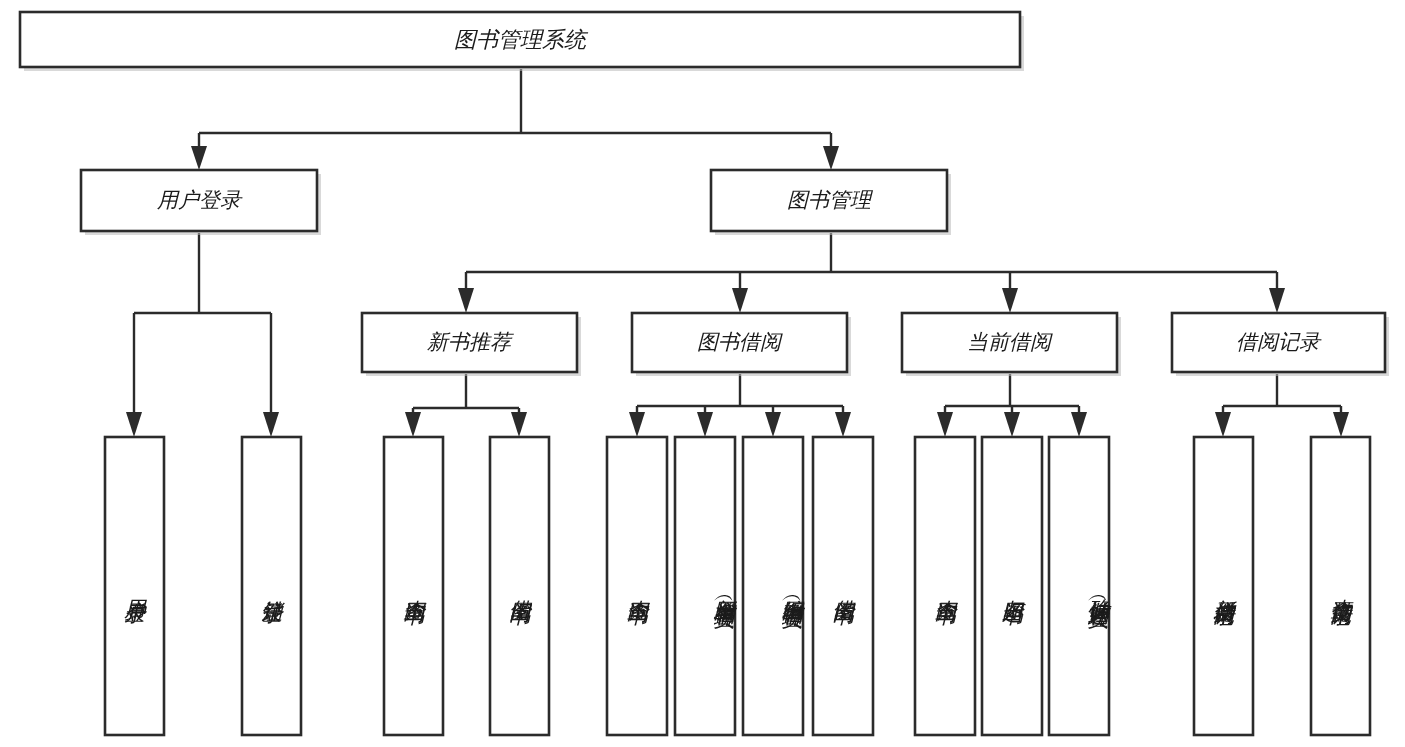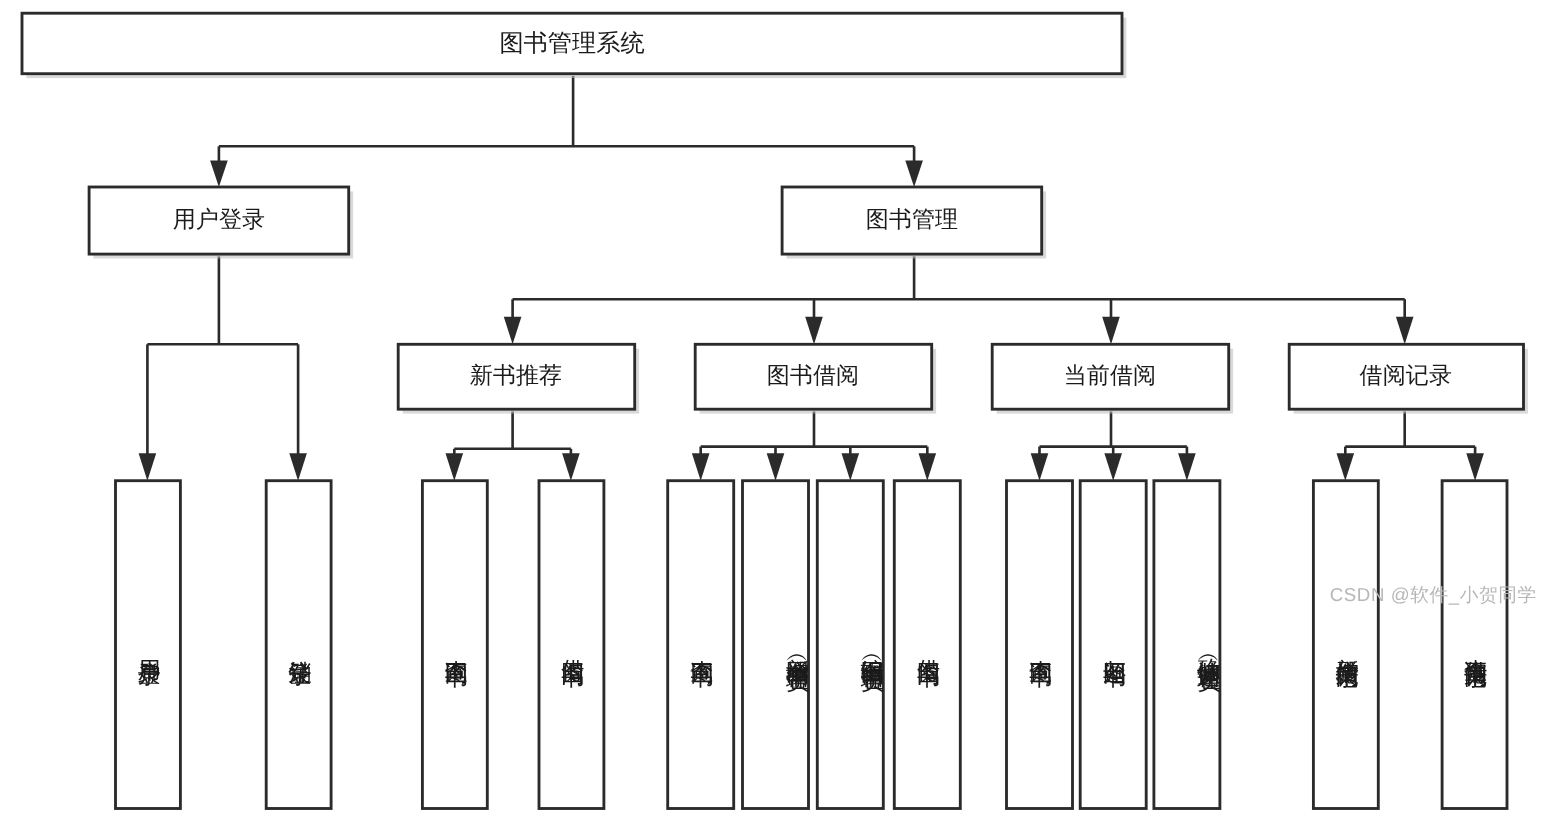--- a/index.html
+++ b/index.html
@@ -12,20 +12,21 @@
     width: 1405px;
     height: 747px;
     font-family: "Liberation Sans", "DejaVu Sans", sans-serif;
     overflow: hidden;
     position: relative;
   }
   #diagram-root {
     position: relative;
     width: 1405px;
     height: 556px;
+    font-style: italic;
   }
   svg#tree-svg {
     position: absolute;
     top: 0;
     left: 0;
     width: 1405px;
     height: 747px;
     display: block;
   }
   .node-box {
@@ -235,14 +236,13 @@
   <div class="vlabel" style="left:743px; top:437px; width:60px; height:298px; display:flex; align-items:flex-start; justify-content:center; padding-top:6px; box-sizing:border-box;">编辑图书（管理员）</div>
   <div class="vlabel" style="left:813px; top:437px; width:60px; height:298px; display:flex; align-items:center; justify-content:center;">借阅图书</div>
 
   <div class="vlabel" style="left:915px; top:437px; width:60px; height:298px; display:flex; align-items:center; justify-content:center;">查询图书</div>
   <div class="vlabel" style="left:982px; top:437px; width:60px; height:298px; display:flex; align-items:center; justify-content:center;">归还图书</div>
   <div class="vlabel" style="left:1049px; top:437px; width:60px; height:298px; display:flex; align-items:flex-start; justify-content:center; padding-top:6px; box-sizing:border-box;">确认归还（管理员）</div>
 
   <div class="vlabel" style="left:1194px; top:437px; width:59px; height:298px; display:flex; align-items:center; justify-content:center;">新增借阅记录</div>
   <div class="vlabel" style="left:1311px; top:437px; width:59px; height:298px; display:flex; align-items:center; justify-content:center;">查询借阅记录</div>
 
-  <div class="watermark">CSDN @软件_小贺同学</div>
 </div>
 
 </body></html>

